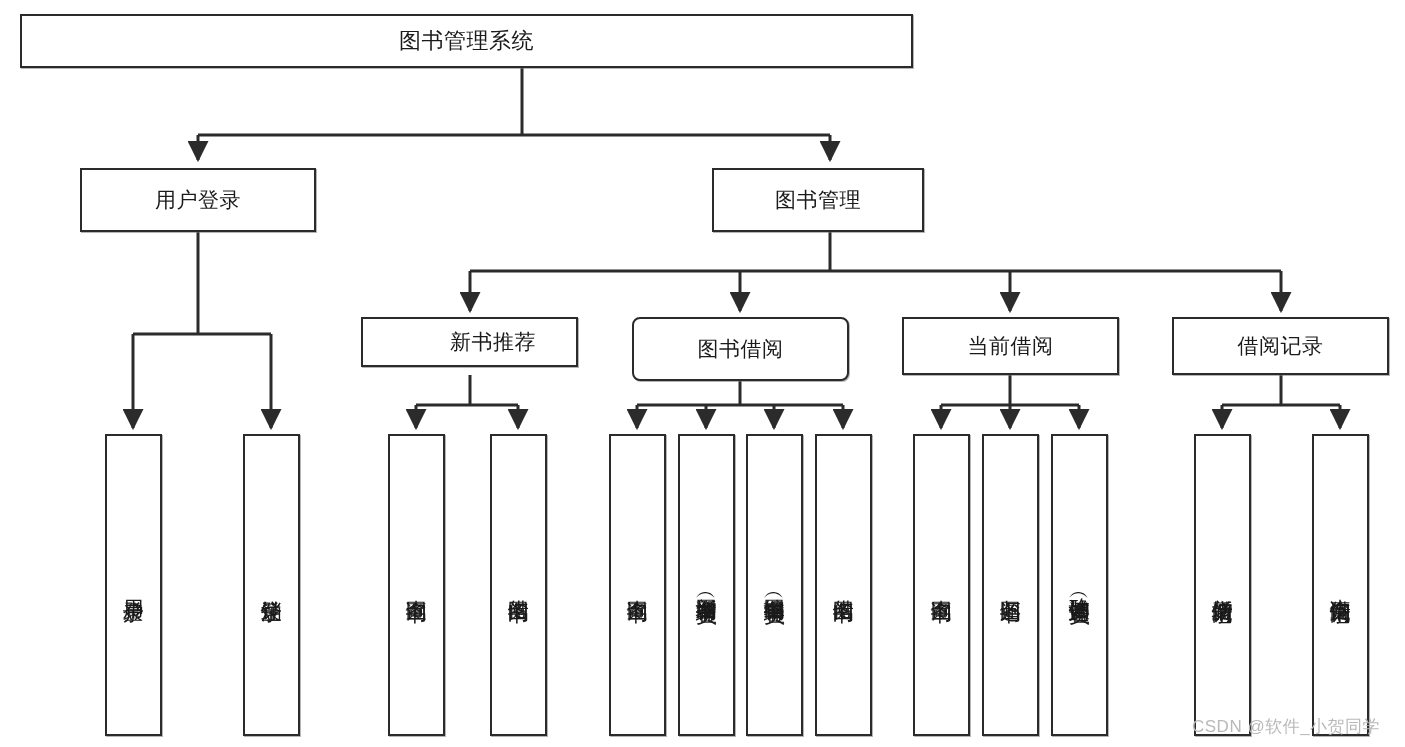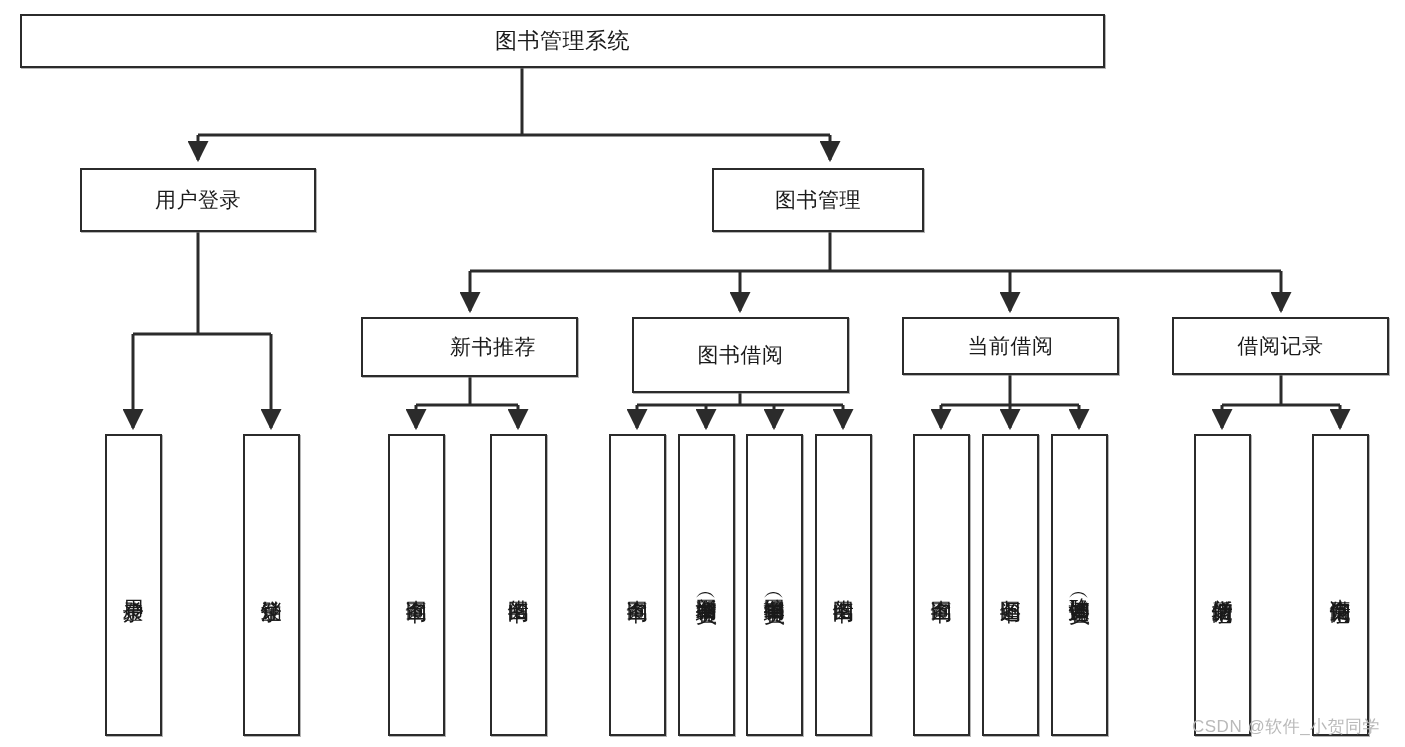--- a/index.html
+++ b/index.html
@@ -122,35 +122,35 @@
       <path d="M 1010 405 L 1010 428" marker-end="url(#arrow)"></path>
       <path d="M 1079 405 L 1079 428" marker-end="url(#arrow)"></path>
 
       <path d="M 1281 375 L 1281 405"></path>
       <path d="M 1222 405 L 1340 405"></path>
       <path d="M 1222 405 L 1222 428" marker-end="url(#arrow)"></path>
       <path d="M 1340 405 L 1340 428" marker-end="url(#arrow)"></path>
     </g>
   </svg>
 
-  <div class="node horiz root" style="left:20px; top:14px; width:1085px; height:54px;">
+  <div class="node horiz root" style="left:20px; top:14px; width:893px; height:54px;">
     <span class="node-label">图书管理系统</span>
   </div>
 
   <div class="node horiz" style="left:80px; top:168px; width:236px; height:64px;">
     <span class="node-label">用户登录</span>
   </div>
   <div class="node horiz" style="left:712px; top:168px; width:212px; height:64px;">
     <span class="node-label">图书管理</span>
   </div>
 
-  <div class="node horiz" style="left:361px; top:317px; width:217px; height:60px;padding-left:47px;">
+  <div class="node horiz" style="left:361px; top:317px; width:217px; height:50px;padding-left:47px;">
     <span class="node-label">新书推荐</span>
   </div>
-  <div class="node horiz" style="left:632px; top:317px; width:217px; height:76px;">
+  <div class="node horiz" style="left:632px; top:317px; width:217px; height:64px;border-radius:8px;">
     <span class="node-label">图书借阅</span>
   </div>
   <div class="node horiz" style="left:1172px; top:317px; width:217px; height:58px;">
     <span class="node-label">借阅记录</span>
   </div>
   <div class="node horiz" style="left:902px; top:317px; width:217px; height:58px;">
     <span class="node-label">当前借阅</span>
   </div>
 
   <div class="node vert" style="left:105px; top:434px; width:57px; height:302px;">

